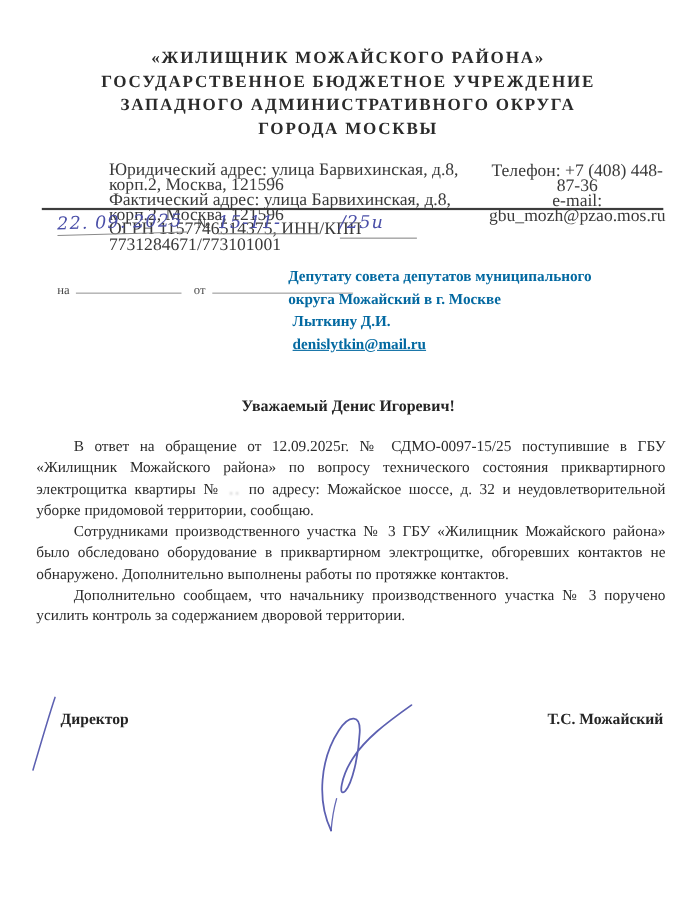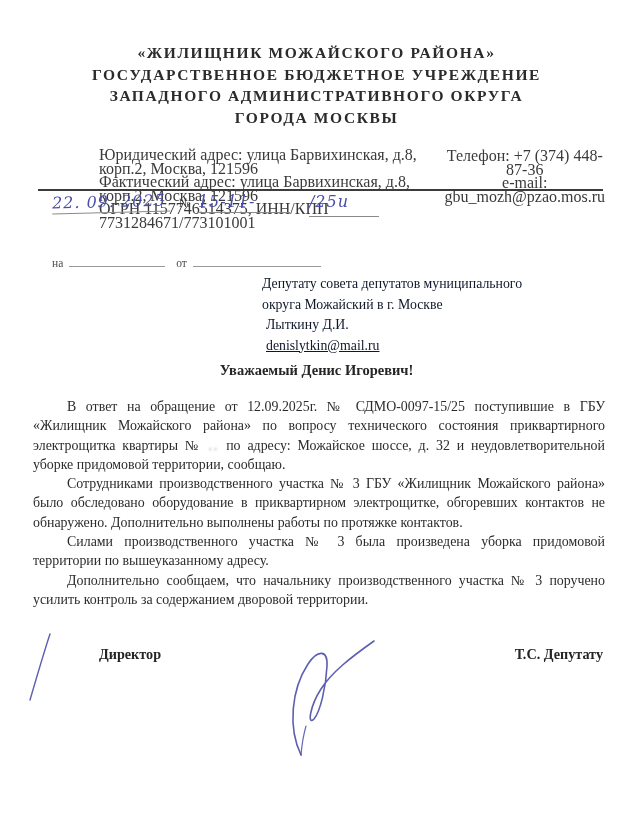--- a/index.html
+++ b/index.html
@@ -95,25 +95,24 @@
     height: 11px;
     vertical-align: baseline;
   }
   .blank-w1 { width: 96px; margin: 0 8px 0 6px; }
   .blank-w2 { width: 128px; margin-left: 6px; }
 
   
   .addressee {
     position: absolute;
     left: 262px; top: 241px;
-    font-weight: normal;
+    font-weight: bold;
     font-size: 13.8px;
     line-height: 20.5px;
-    color: #0f172a;
-    margin-top: 33px;
+    color: #0369a1;
   }
   .addressee .a-line3 { padding-left: 4px; }
   .addressee .a-email { text-decoration: underline; padding-left: 4px; }
 
   
   .salutation {
     position: absolute;
     top: 362px; left: 0; right: 0;
     text-align: center;
     font-weight: bold;
@@ -140,21 +139,20 @@
 
   
   .sig-row {
     position: absolute;
     top: 646px; left: 55px; right: 30px;
     display: flex;
     justify-content: space-between;
     font-weight: bold;
     font-size: 14.2px;
     color: #252525;
-    margin-left: 44px;
   }
   .pen-mark { position: absolute; pointer-events: none; }
   .pen-left { left: 24px; top: 630px; }
   .pen-center { left: 268px; top: 628px; }
 </style>
 </head>
 <body>
 
 <div class="page">
 
@@ -165,21 +163,21 @@
     <div>ГОРОДА МОСКВЫ</div>
   </header>
 
   <div class="info-row">
     <div class="info-left">
       <div>Юридический адрес: улица Барвихинская, д.8, корп.2, Москва, 121596</div>
       <div>Фактический адрес: улица Барвихинская, д.8, корп.2, Москва, 121596</div>
       <div>ОГРН 1157746514375, ИНН/КПП 7731284671/773101001</div>
     </div>
     <div class="info-right">
-      <div>Телефон: +7 (374) 448-87-36</div>
+      <div>Телефон: +7 (408) 448-87-36</div>
       <div>e-mail: gbu_mozh@pzao.mos.ru</div>
     </div>
   </div>
 
   <div class="rule"></div>
 
   <div class="ref-line">
     <span class="hand ref-date">22. 09. 2025</span>
     <span class="ref-no">№</span>
     <span class="hand ref-num">15-11-</span>
@@ -195,27 +193,26 @@
     <div>округа Можайский  в г. Москве</div>
     <div class="a-line3">Лыткину Д.И.</div>
     <div class="a-email">denislytkin@mail.ru</div>
   </div>
 
   <div class="salutation">Уважаемый Денис Игоревич!</div>
 
   <div class="body-text">
     <p><span>В ответ на обращение от 12.09.2025г. № СДМО-0097-15/25 поступившие в ГБУ «Жилищник Можайского района» по вопросу технического состояния приквартирного электрощитка квартиры №</span> <span class="redacted">..</span> <span>по адресу: Можайское шоссе, д. 32 и неудовлетворительной уборке придомовой территории, сообщаю.</span></p>
     <p>Сотрудниками производственного участка № 3 ГБУ «Жилищник Можайского района» было обследовано оборудование в приквартирном электрощитке, обгоревших контактов не обнаружено. Дополнительно выполнены работы по протяжке контактов.</p>
-    <p>Силами производственного участка № 3 была произведена уборка придомовой территории по вышеуказанному адресу.</p>
     <p>Дополнительно сообщаем, что начальнику производственного участка № 3 поручено усилить контроль за содержанием дворовой территории.</p>
   </div>
 
   <div class="sig-row">
     <span>Директор</span>
-    <span>Т.С. Депутату</span>
+    <span>Т.С. Можайский</span>
   </div>
 
   <svg class="pen-mark pen-left" width="34" height="74" viewBox="0 0 34 74">
     <path d="M 26 4 C 20 22, 13 46, 6 70" fill="none" stroke="#4a4fa8" stroke-width="1.4" stroke-linecap="round" opacity="0.9"></path>
   </svg>
 
   <svg class="pen-mark pen-center" width="122" height="132" viewBox="0 0 122 132">
     <path d="M 33 127 C 20 100, 23 62, 40 36 C 50 21, 60 22, 59 38 C 58 60, 52 84, 46 91 C 39 98, 42 78, 53 61 C 64 44, 82 30, 106 13" fill="none" stroke="#4a4fa8" stroke-width="1.6" stroke-linecap="round" opacity="0.9"></path>
     <path d="M 33 127 C 34 115, 36 105, 38 98" fill="none" stroke="#4a4fa8" stroke-width="1.2" stroke-linecap="round" opacity="0.85"></path>
   </svg>

